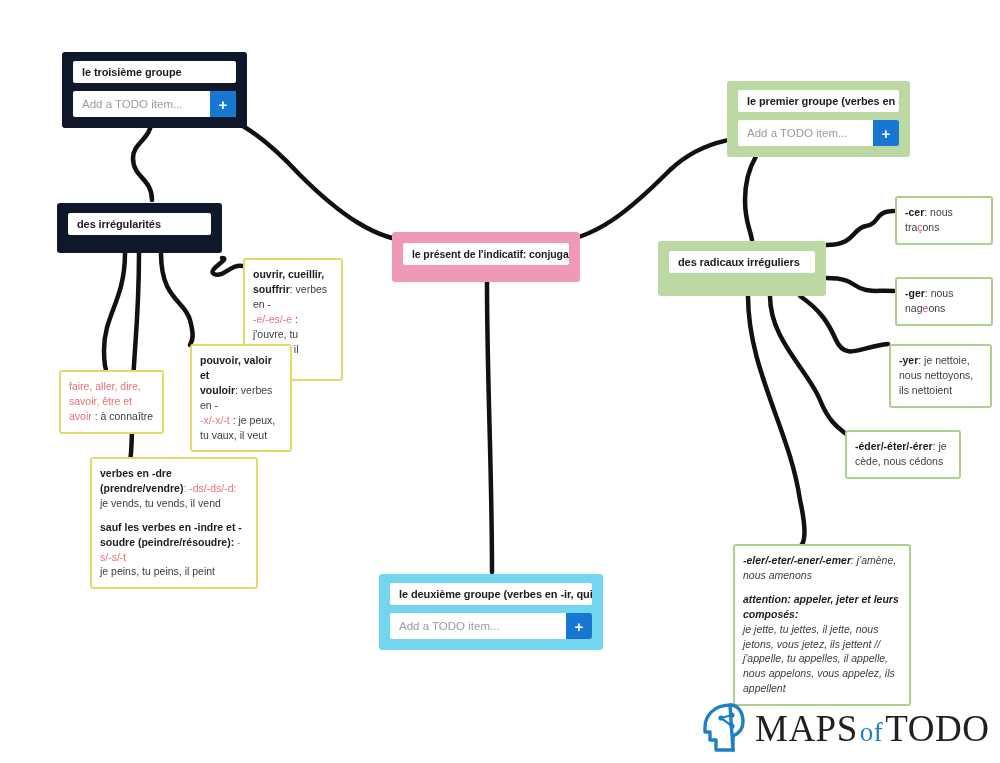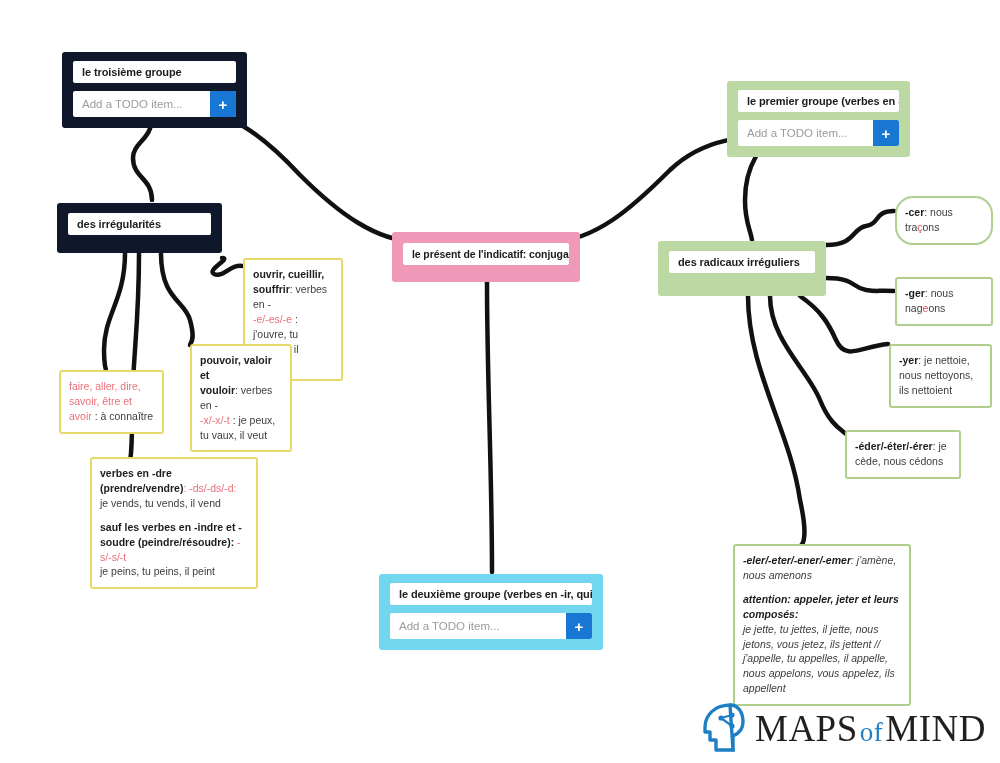--- a/index.html
+++ b/index.html
@@ -227,21 +227,21 @@
     <p>
       <b>verbes en -dre (prendre/vendre)</b><span class="hl">: -ds/-ds/-d:</span><br>
       <span>je vends, tu vends, il vend</span>
     </p>
     <p>
       <b>sauf les verbes en -indre et -soudre (peindre/résoudre):</b><span class="hl"> -s/-s/-t</span><br>
       <span>je peins, tu peins, il peint</span>
     </p>
   </div>
 
-  <div class="node leaf green" style="left:895px; top:196px; width:98px;border-radius:18px;">
+  <div class="node leaf green" style="left:895px; top:196px; width:98px;">
     <p>
       <b>-cer</b><span>: nous tra</span><span class="hl-strong">ç</span><span>ons</span>
     </p>
   </div>
 
   <div class="node leaf green" style="left:895px; top:277px; width:98px;">
     <p>
       <b>-ger</b><span>: nous nag</span><span class="hl-strong">e</span><span>ons</span>
     </p>
   </div>
@@ -271,16 +271,16 @@
   <div id="logo">
     <svg width="46" height="52" viewBox="0 0 46 52">
       <path d="M30 3 C14 3 5 14 5 25 L5 30 L10 30 L10 38 L16 38 L16 48 L33 48" fill="none" stroke="#1f7fc4" stroke-width="3.4" stroke-linejoin="round" stroke-linecap="square"></path>
       <path d="M33 48 L33 34 C40 31 43 26 43 20 C43 10 38 3 30 3 Z" fill="none" stroke="#1f7fc4" stroke-width="3.4" stroke-linejoin="round"></path>
       <circle cx="21" cy="16" r="2.6" fill="#1f7fc4"></circle>
       <circle cx="32" cy="13" r="2.6" fill="#1f7fc4"></circle>
       <circle cx="32" cy="24" r="2.6" fill="#1f7fc4"></circle>
       <line x1="21" y1="16" x2="32" y2="13" stroke="#1f7fc4" stroke-width="2.2"></line>
       <line x1="21" y1="16" x2="32" y2="24" stroke="#1f7fc4" stroke-width="2.2"></line>
     </svg>
-    <div class="wordmark"><span>MAPS</span><span class="of">of</span><span>MIND</span></div>
+    <div class="wordmark"><span>MAPS</span><span class="of">of</span><span>TODO</span></div>
   </div>
 
 </div>
 
 </body></html>

